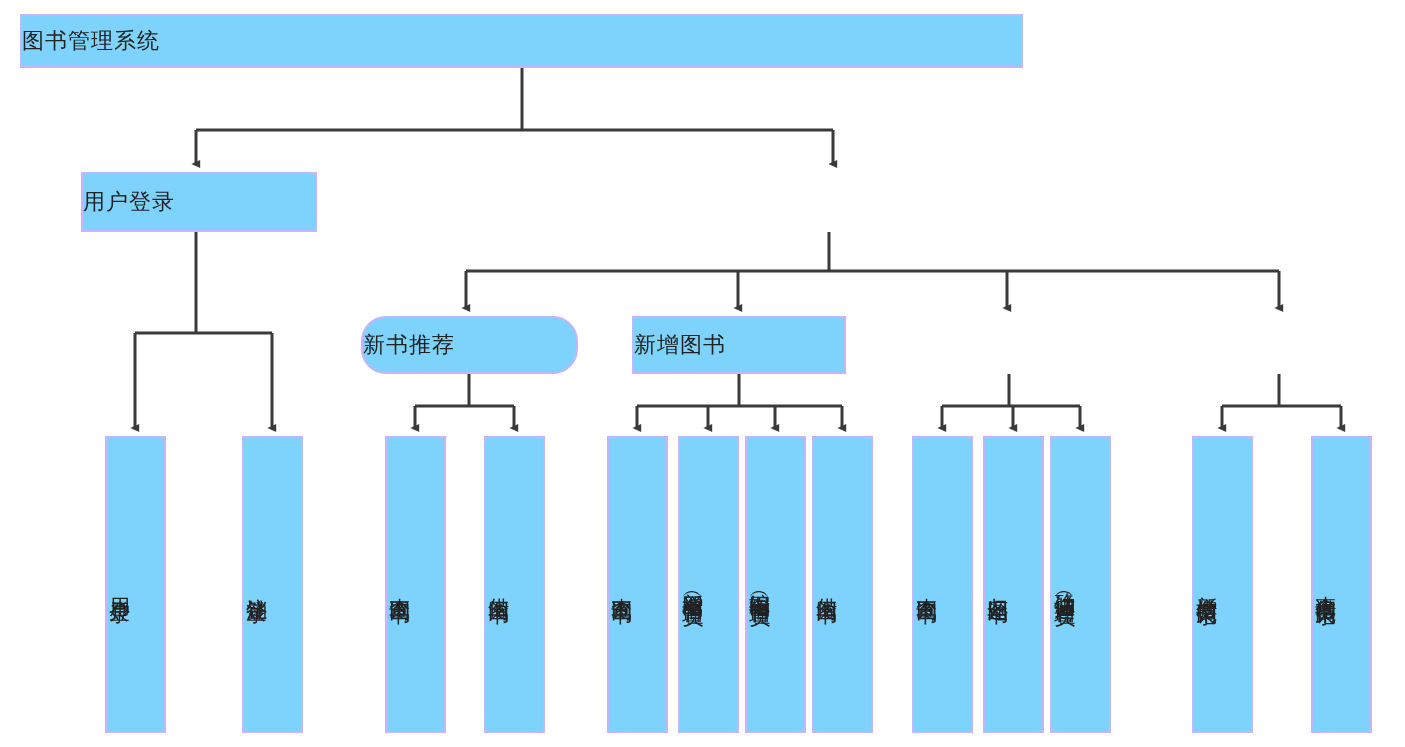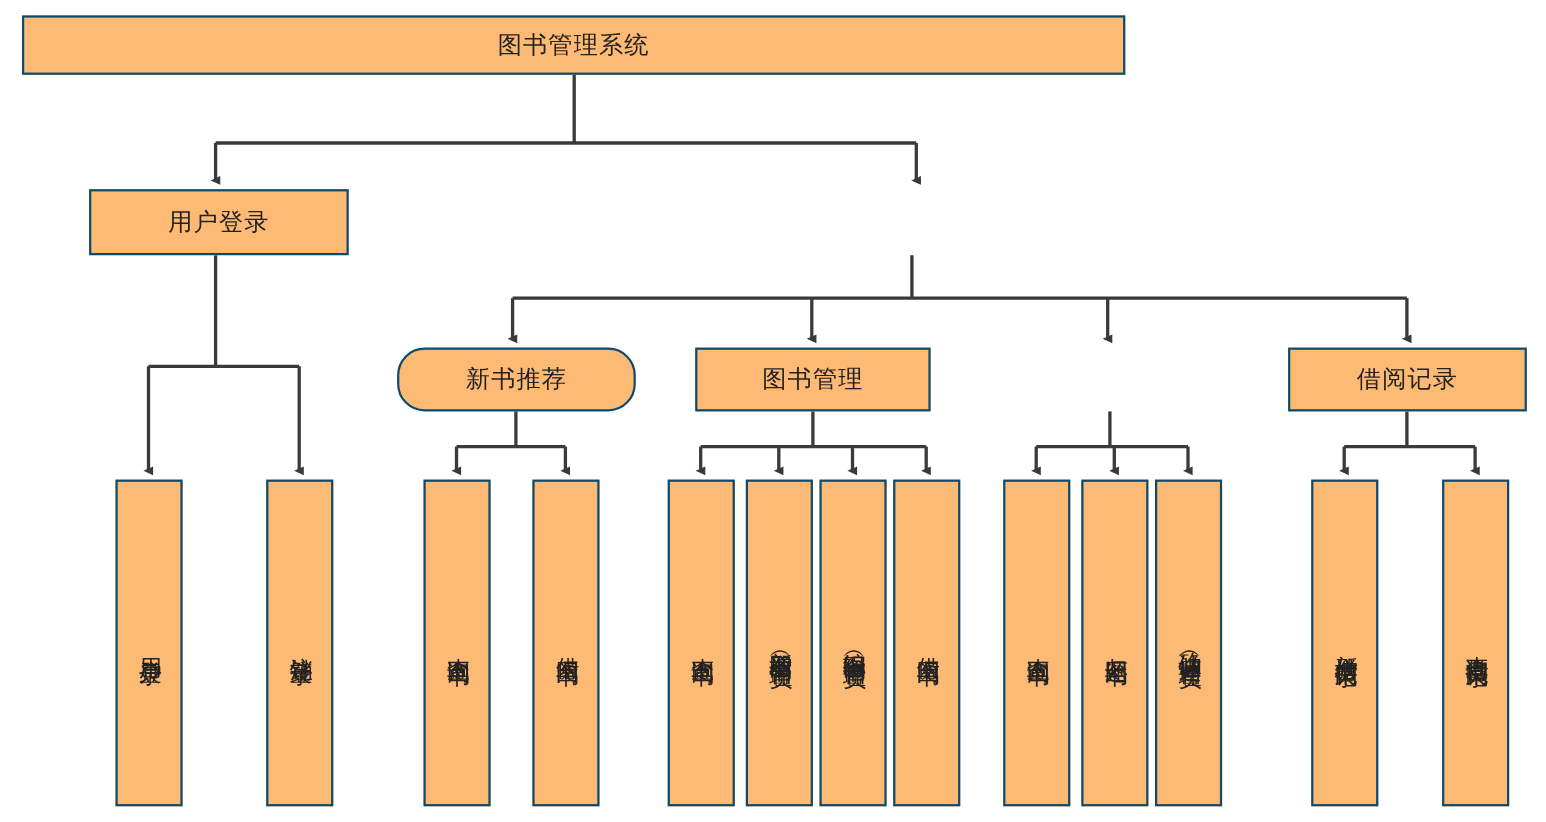--- a/index.html
+++ b/index.html
@@ -24,25 +24,25 @@
     position: absolute;
     left: 0;
     top: 0;
     width: 1405px;
     height: 747px;
     pointer-events: none;
   }
   .node {
     position: absolute;
     box-sizing: border-box;
-    background: #fdba74;
-    border: 2px solid #0c4a6e;
+    background: #7dd3fc;
+    border: 2px solid #c4b5fd;
     display: flex;
     align-items: center;
-    justify-content: center;
+    justify-content: flex-start;
     color: #222222;
     overflow: hidden;
   }
   .node.h-node {
     font-size: 22px;
     letter-spacing: 1px;
     line-height: 1.1;
   }
   .node.v-node {
     font-size: 21px;
@@ -127,24 +127,21 @@
   </div>
 
   <div class="node h-node" id="n-user-login" style="left: 81px; top: 172px; width: 236px; height: 60px;">
     <span>用户登录</span>
   </div>
 
   <div class="node h-node" id="n-new-book-rec" style="left: 361px; top: 316px; width: 217px; height: 58px; border-radius: 25px;">
     <span>新书推荐</span>
   </div>
   <div class="node h-node" id="n-book-borrow" style="left: 632px; top: 316px; width: 214px; height: 58px;">
-    <span>图书管理</span>
-  </div>
-  <div class="node h-node" id="n-borrow-record" style="left: 1171px; top: 316px; width: 217px; height: 58px;">
-    <span>借阅记录</span>
+    <span>新增图书</span>
   </div>
 
   <div id="leaf-container">
       <div class="node v-node" style="left: 105px; top: 436px; width: 61px; height: 297px;">
         <span class="vlabel">用户登录</span>
       </div>
       <div class="node v-node" style="left: 242px; top: 436px; width: 61px; height: 297px;">
         <span class="vlabel">注销登录</span>
       </div>
       <div class="node v-node" style="left: 385px; top: 436px; width: 61px; height: 297px;">

